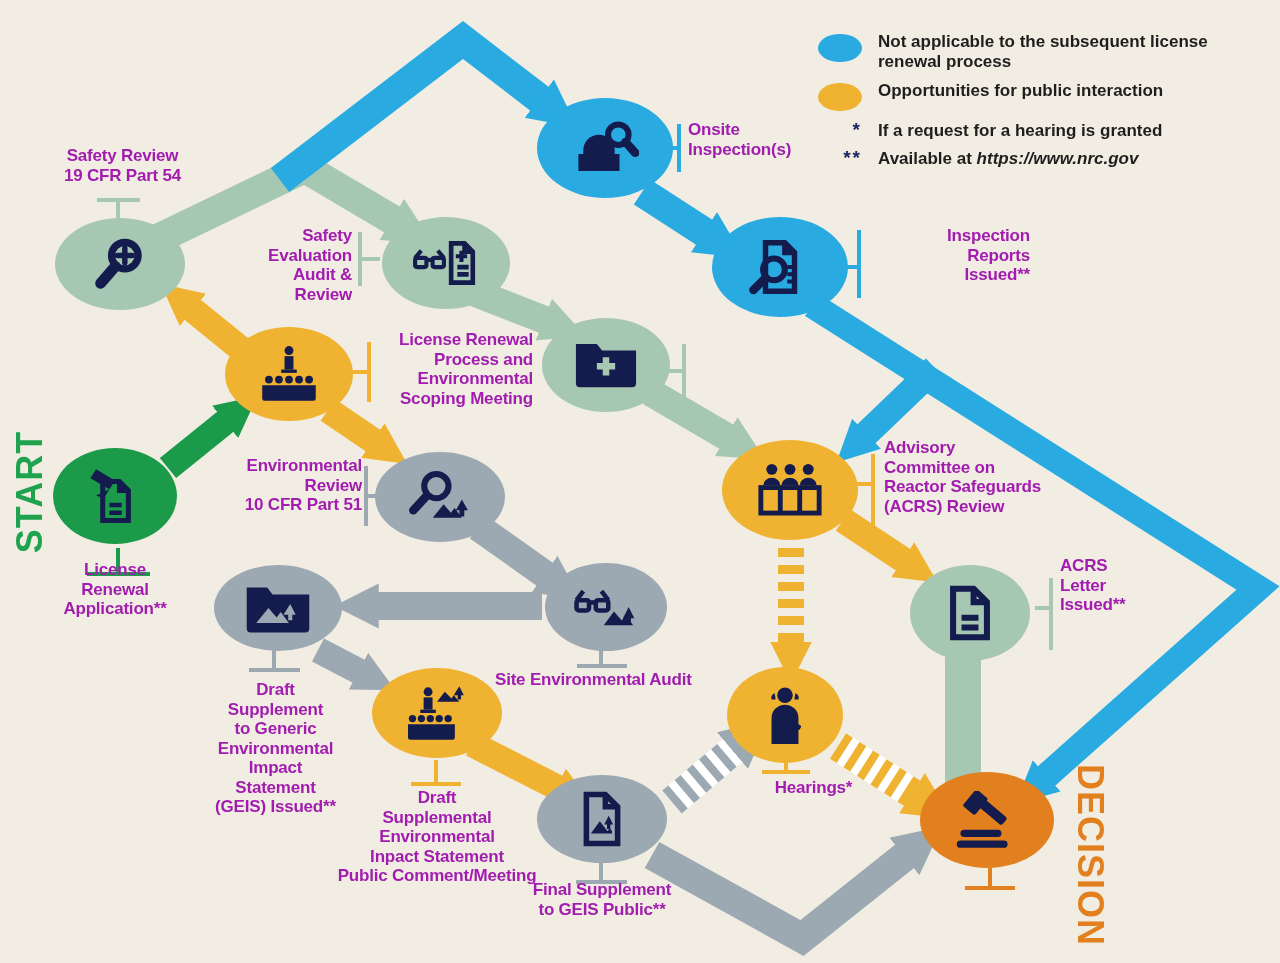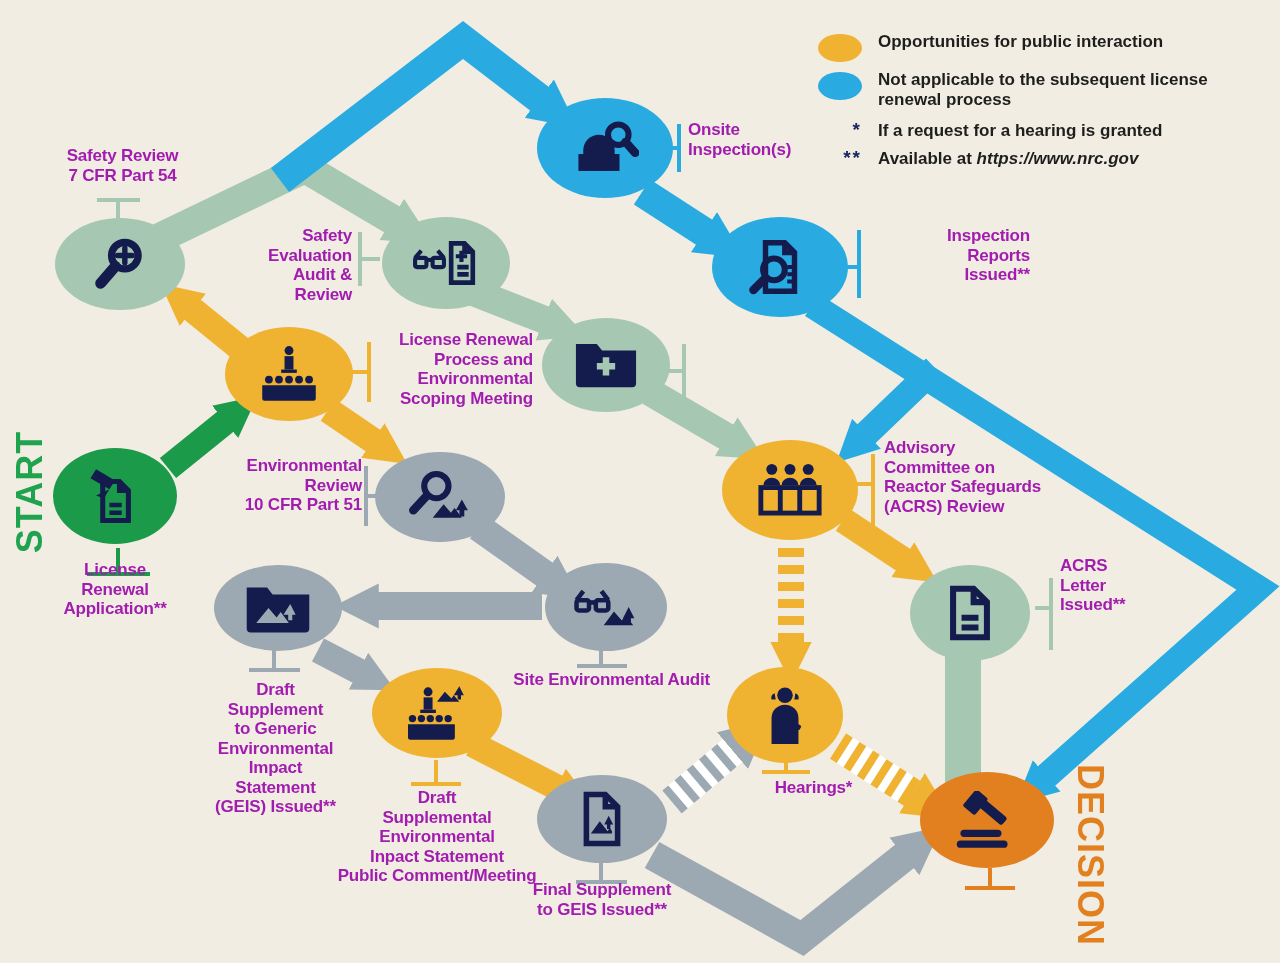--- a/index.html
+++ b/index.html
@@ -87,26 +87,26 @@
     <path d="M274 650 V670 M249 670 H300" stroke="#9ca9b2"></path>
     <path d="M436 760 V784 M411 784 H461" stroke="#f0b331"></path>
     <path d="M601 862 V882 M576 882 H627" stroke="#9ca9b2"></path>
     <path d="M786 756 V772 M762 772 H810" stroke="#f0b331"></path>
     <path d="M990 868 V888 M965 888 H1015" stroke="#e2801f"></path>
   </g>
 </svg>
 
 <div id="legend">
   <div class="leg-row">
+    <div class="swatch" style="background: rgb(41, 171, 226);"></div>
+    <div class="leg-text">Not applicable to the subsequent license renewal process</div>
+  </div>
+  <div class="leg-row">
     <div class="swatch" style="background: rgb(240, 179, 49);"></div>
     <div class="leg-text">Opportunities for public interaction</div>
-  </div>
-  <div class="leg-row">
-    <div class="swatch" style="background: rgb(41, 171, 226);"></div>
-    <div class="leg-text">Not applicable to the subsequent license renewal process</div>
   </div>
   <div class="note-row">
     <div class="note-sym">*</div>
     <div class="leg-text">If a request for a hearing is granted</div>
   </div>
   <div class="note-row">
     <div class="note-sym">**</div>
     <div class="leg-text"><span>Available at </span><span class="note-link">https://www.nrc.gov</span></div>
   </div>
 </div>
@@ -318,21 +318,21 @@
             <rect x="12" y="0" width="13" height="18" rx="2" transform="rotate(40 18 9)"></rect>
             <rect x="16" y="12" width="30" height="8" rx="2" transform="rotate(40 31 16)"></rect>
             <rect x="6" y="32" width="34" height="6" rx="3"></rect>
             <rect x="3" y="41" width="42" height="6" rx="3"></rect>
           </g>
         </svg>
       </span>
     </div>
 
 <div class="lbl" style="left:40px;top:146px;width:165px;text-align:center">Safety Review
-7 CFR Part 54</div>
+19 CFR Part 54</div>
 <div class="lbl" style="left:240px;top:226px;width:112px;text-align:right">Safety
 Evaluation
 Audit &amp; Review</div>
 <div class="lbl" style="left:688px;top:120px;width:150px;text-align:left">Onsite
 Inspection(s)</div>
 <div class="lbl" style="left:900px;top:226px;width:130px;text-align:right">Inspection
 Reports
 Issued**</div>
 <div class="lbl" style="left:378px;top:330px;width:155px;text-align:right">License Renewal
 Process and
@@ -344,30 +344,30 @@
 <div class="lbl" style="left:236px;top:456px;width:126px;text-align:right">Environmental
 Review
 10 CFR Part 51</div>
 <div class="lbl" style="left:884px;top:438px;width:170px;text-align:left">Advisory
 Committee on
 Reactor Safeguards
 (ACRS) Review</div>
 <div class="lbl" style="left:1060px;top:556px;width:90px;text-align:left">ACRS
 Letter
 Issued**</div>
-<div class="lbl" style="left:495px;top:670px;width:215px;text-align:right">Site Environmental Audit</div>
+<div class="lbl" style="left:495px;top:670px;width:215px;text-align:left">Site Environmental Audit</div>
 <div class="lbl" style="left:198px;top:680px;width:155px;text-align:center">Draft
 Supplement
 to Generic
 Environmental
 Impact
 Statement
 (GEIS) Issued**</div>
 <div class="lbl" style="left:333px;top:788px;width:208px;text-align:center">Draft
 Supplemental
 Environmental
 Inpact Statement
 Public Comment/Meeting</div>
 <div class="lbl" style="left:518px;top:880px;width:168px;text-align:center">Final Supplement
-to GEIS Issued**</div>
+to GEIS Public**</div>
 <div class="lbl" style="left:756px;top:778px;width:115px;text-align:center">Hearings*</div>
 
 </div>
 
 </body></html>

